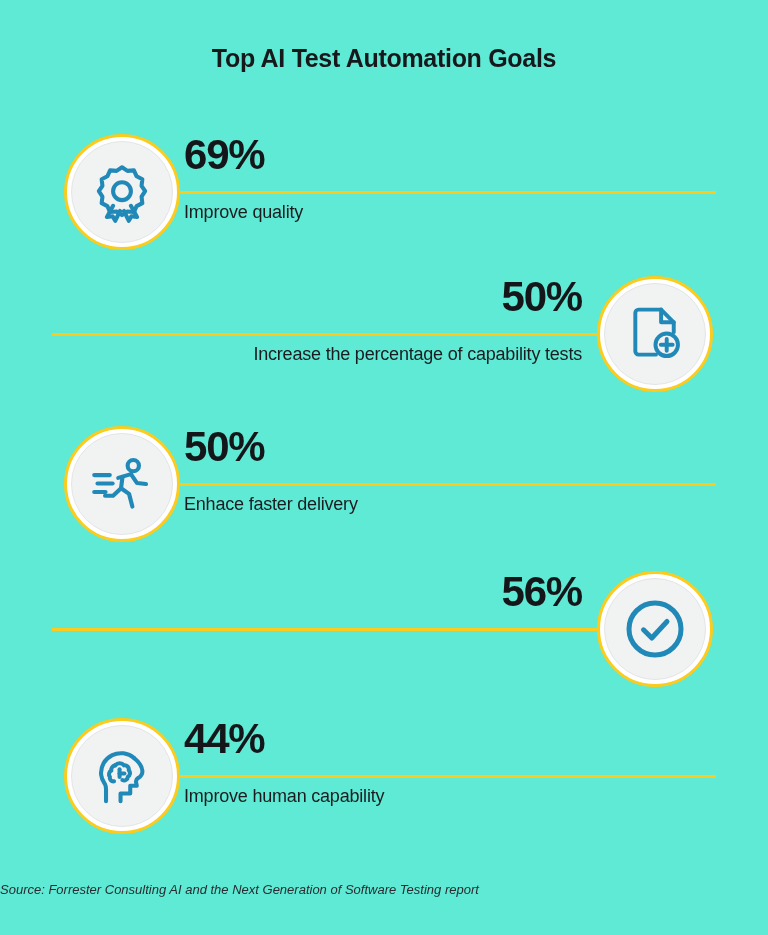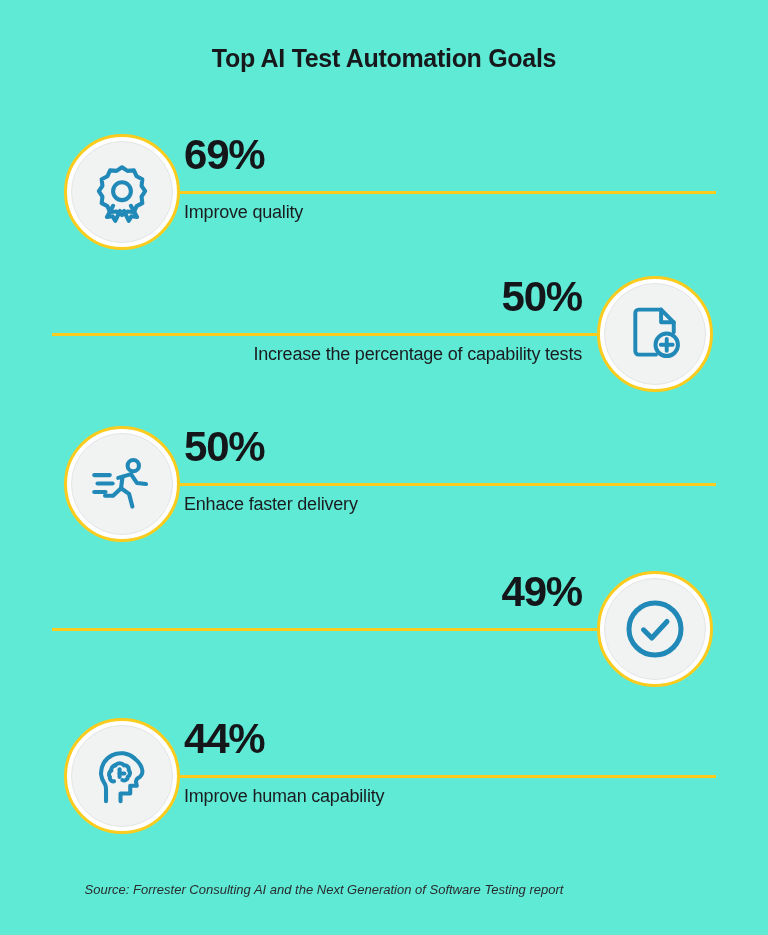--- a/index.html
+++ b/index.html
@@ -119,21 +119,20 @@
     white-space: nowrap;
     font-family: "Liberation Sans", sans-serif;
   }
 
   
   #source-note {
     position: absolute;
     left: 0;
     top: 882px;
     width: 648px;
-    text-align: center;
     font-size: 13px;
     font-style: italic;
     color: #2a2b2f;
     font-family: "Liberation Sans", sans-serif;
   }
 </style>
 </head>
 <body>
 
 <div id="infographic">
@@ -218,21 +217,21 @@
       <div class="badge-inner">
         <span>
           <svg width="64" height="64" viewBox="0 0 64 64" fill="none" stroke="#2189b8" stroke-width="5" stroke-linecap="round" stroke-linejoin="round">
             <circle cx="32" cy="32" r="26"></circle>
             <path d="M20.5 32.8 L28.8 41 L44 24.5"></path>
           </svg>
         </span>
       </div>
     </div>
     <div class="textblock">
-      <span class="pct">49%</span>
+      <span class="pct">56%</span>
     </div>
   </div>
 
   <div class="row r5 left-icon">
     <div class="rule"></div>
     <div class="badge">
       <div class="badge-inner">
         <span>
           <svg width="62" height="62" viewBox="0 0 64 64" fill="none" stroke="#2189b8" stroke-width="4.2" stroke-linecap="round" stroke-linejoin="round">
             <path d="M44.5 13.5 C38.5 8 29 7 22 10.5

